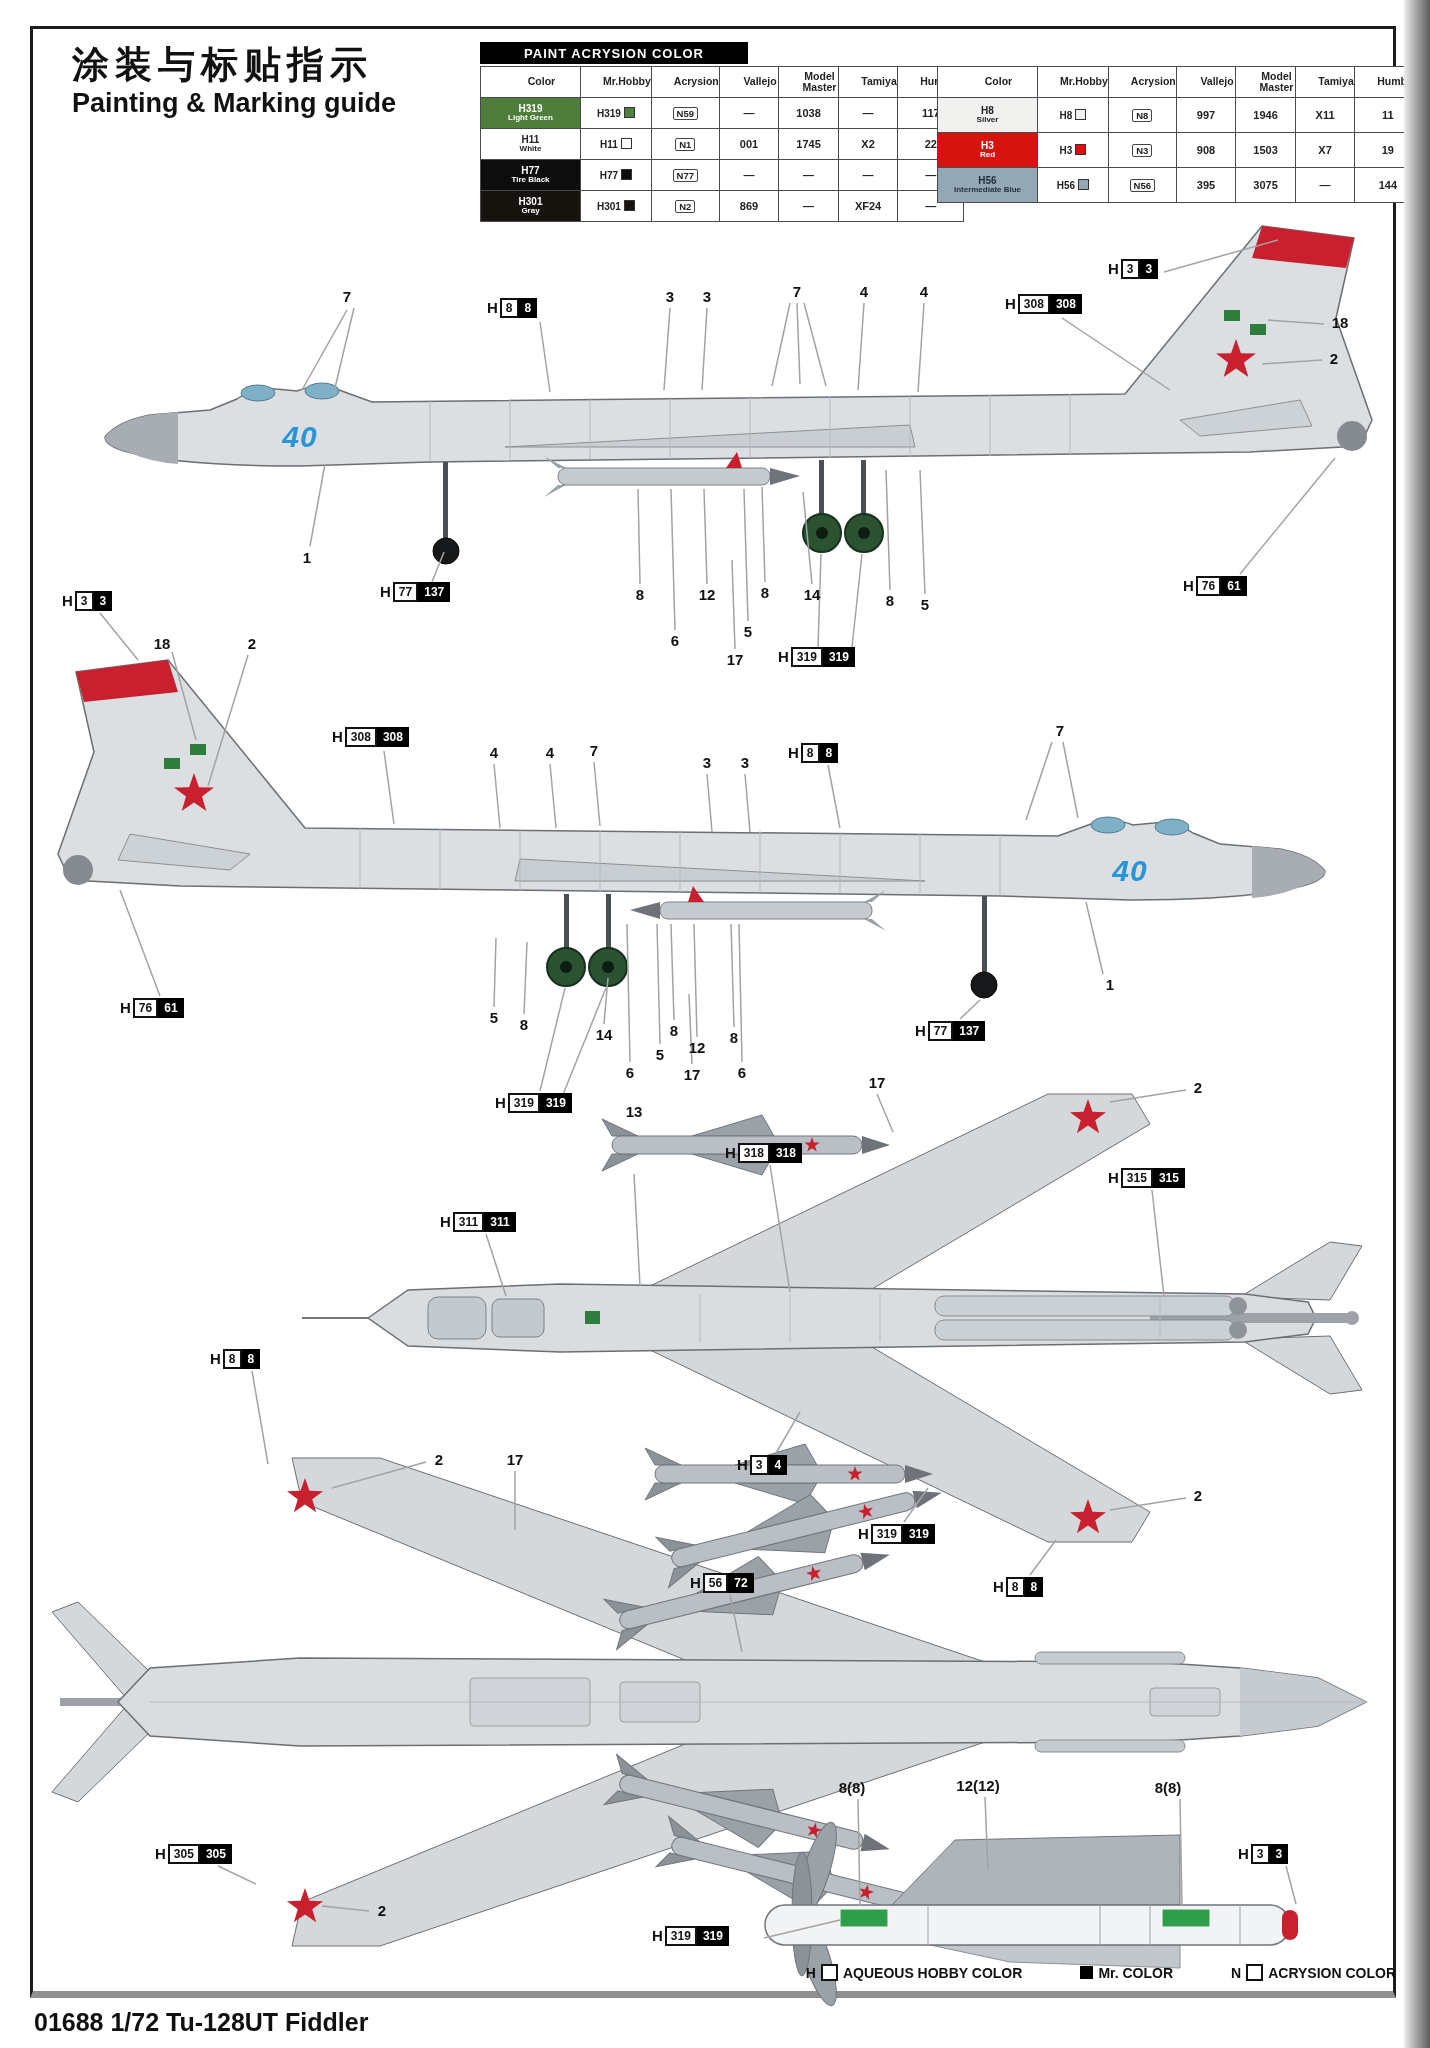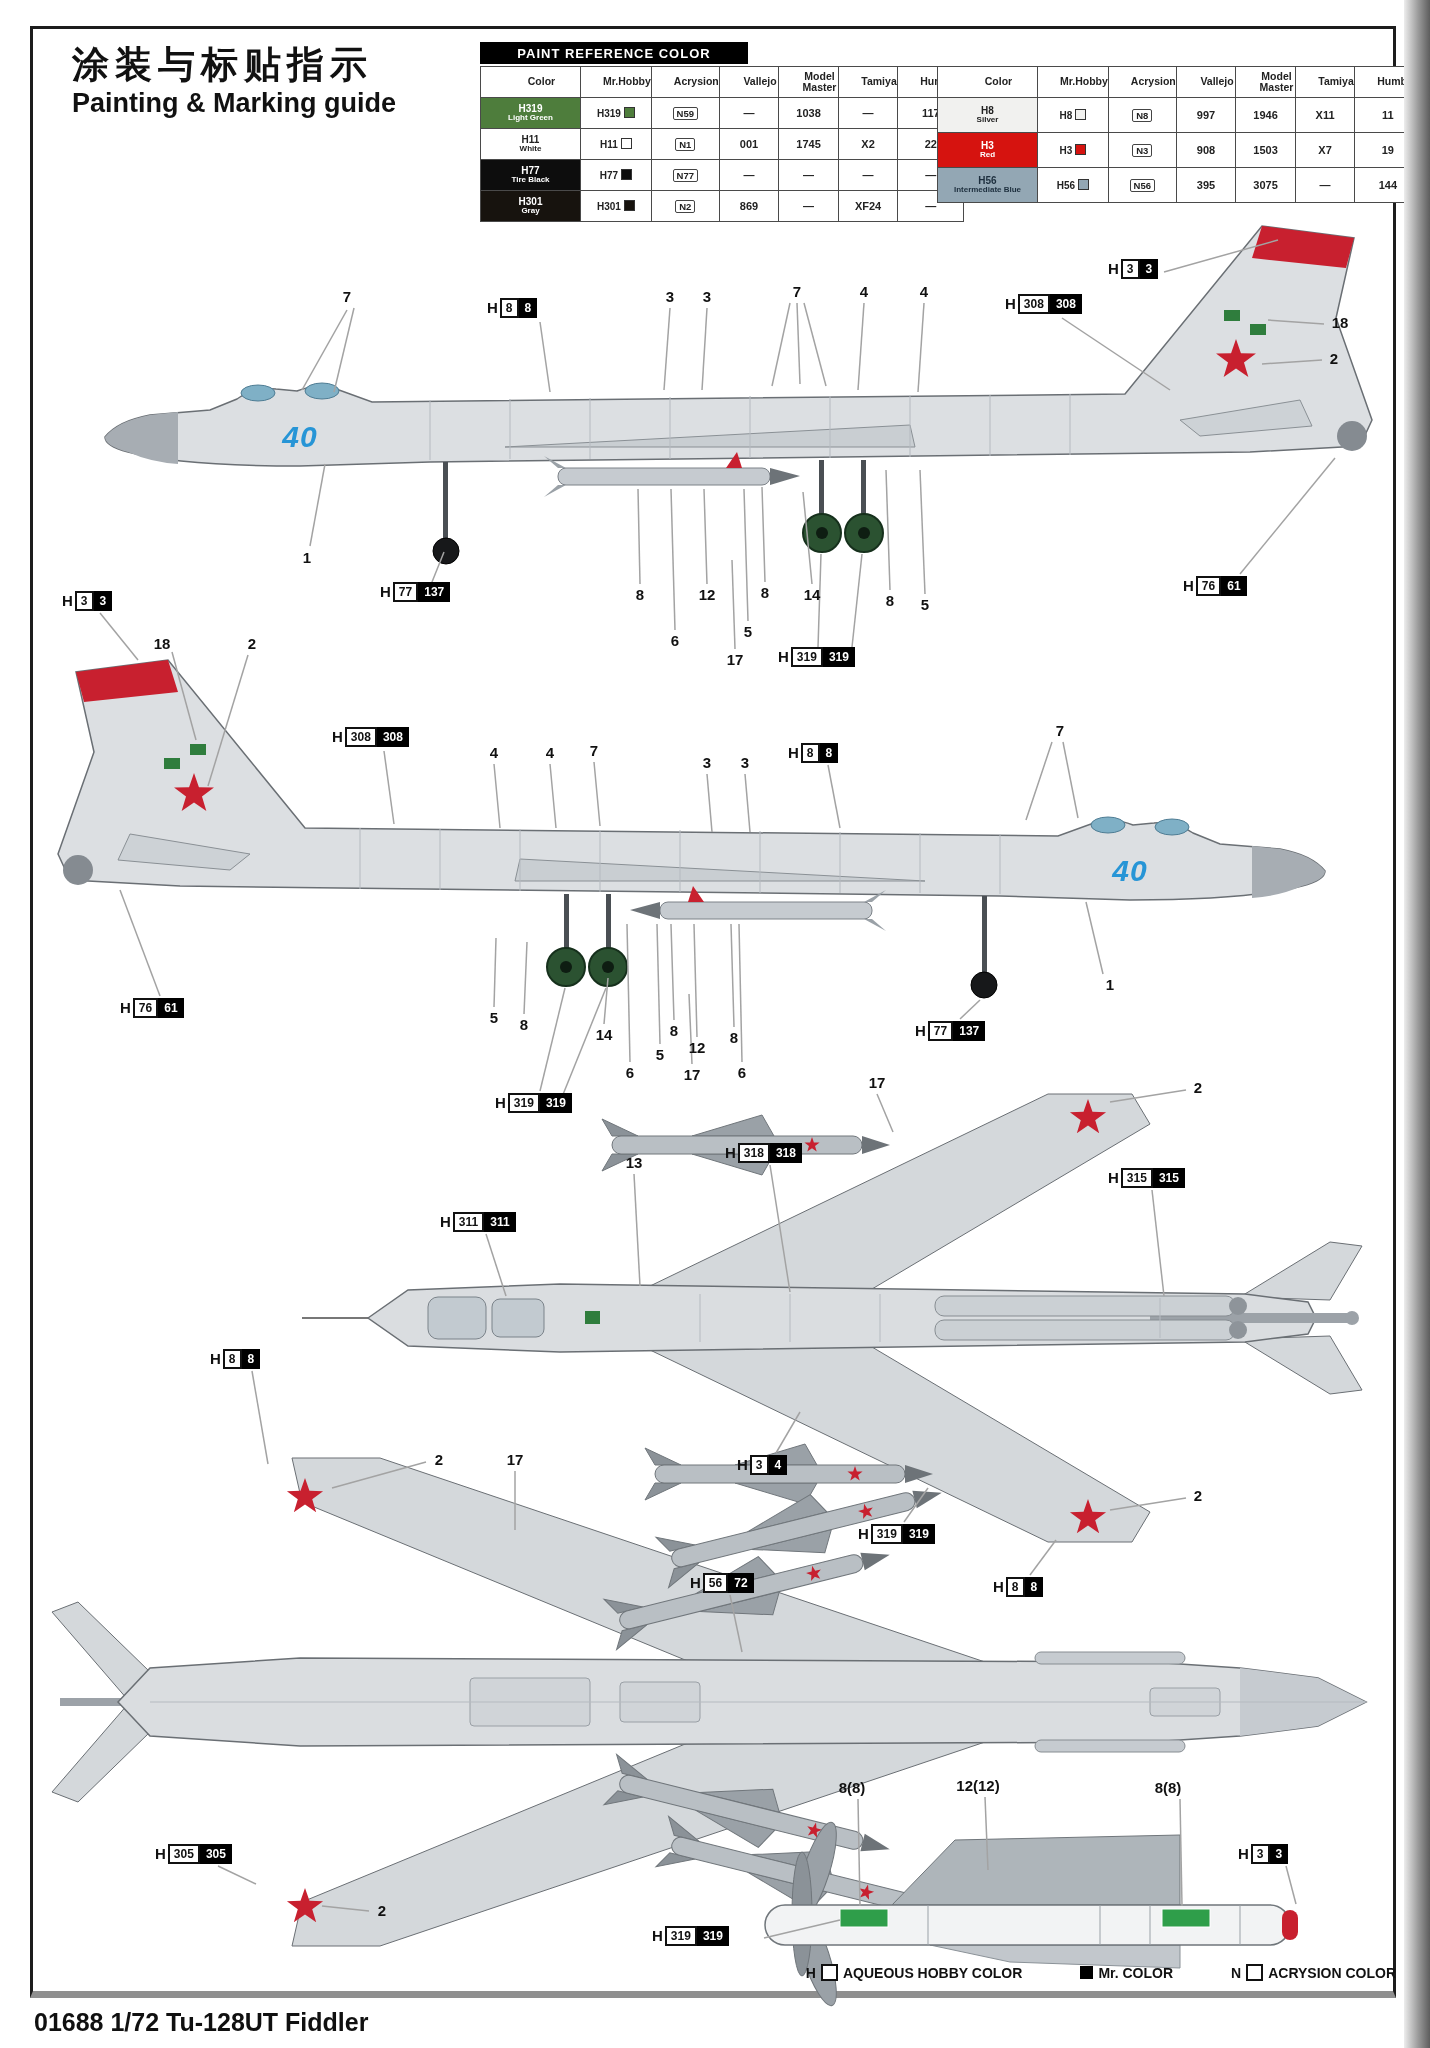--- a/index.html
+++ b/index.html
@@ -262,21 +262,21 @@
         <line x1="369" y1="1911" x2="322" y2="1906" class="leader"></line>
         <line x1="858" y1="1799" x2="860" y2="1906" class="leader"></line>
         <line x1="985" y1="1797" x2="988" y2="1870" class="leader"></line>
         <line x1="1180" y1="1799" x2="1182" y2="1906" class="leader"></line>
       </g>
   </svg>
 
   <div class="cn-title">涂装与标贴指示</div>
   <div class="en-title">Painting &amp; Marking guide</div>
 
-  <div id="table-bar">PAINT REFERENCE COLOR</div>
+  <div id="table-bar">PAINT ACRYSION COLOR</div>
   <table class="paint" id="t-left">
     <colgroup>
         <col style="width:100px">
         <col style="width:59.5px">
         <col style="width:59.5px">
         <col style="width:59.5px">
         <col style="width:59.5px">
         <col style="width:59.5px">
         <col style="width:59.5px">
       </colgroup>
@@ -551,21 +551,21 @@
       <div class="part-label" style="left: 604px; top: 1034px;">14</div>
       <div class="part-label" style="left: 674px; top: 1030px;">8</div>
       <div class="part-label" style="left: 660px; top: 1054px;">5</div>
       <div class="part-label" style="left: 697px; top: 1047px;">12</div>
       <div class="part-label" style="left: 734px; top: 1037px;">8</div>
       <div class="part-label" style="left: 630px; top: 1072px;">6</div>
       <div class="part-label" style="left: 692px; top: 1074px;">17</div>
       <div class="part-label" style="left: 742px; top: 1072px;">6</div>
       <div class="part-label" style="left: 877px; top: 1082px;">17</div>
       <div class="part-label" style="left: 1198px; top: 1087px;">2</div>
-      <div class="part-label" style="left: 634px; top: 1162px;">13</div>
+      <div class="part-label" style="left: 634px; top: 1111px;">13</div>
       <div class="part-label" style="left: 1198px; top: 1495px;">2</div>
       <div class="part-label" style="left: 439px; top: 1459px;">2</div>
       <div class="part-label" style="left: 515px; top: 1459px;">17</div>
       <div class="part-label" style="left: 382px; top: 1910px;">2</div>
       <div class="part-label" style="left: 852px; top: 1787px;">8(8)</div>
       <div class="part-label" style="left: 978px; top: 1785px;">12(12)</div>
       <div class="part-label" style="left: 1168px; top: 1787px;">8(8)</div>
       <div class="nose-num" style="left: 300px; top: 437px;">40</div>
       <div class="nose-num" style="left: 1130px; top: 871px;">40</div>
     </div>

